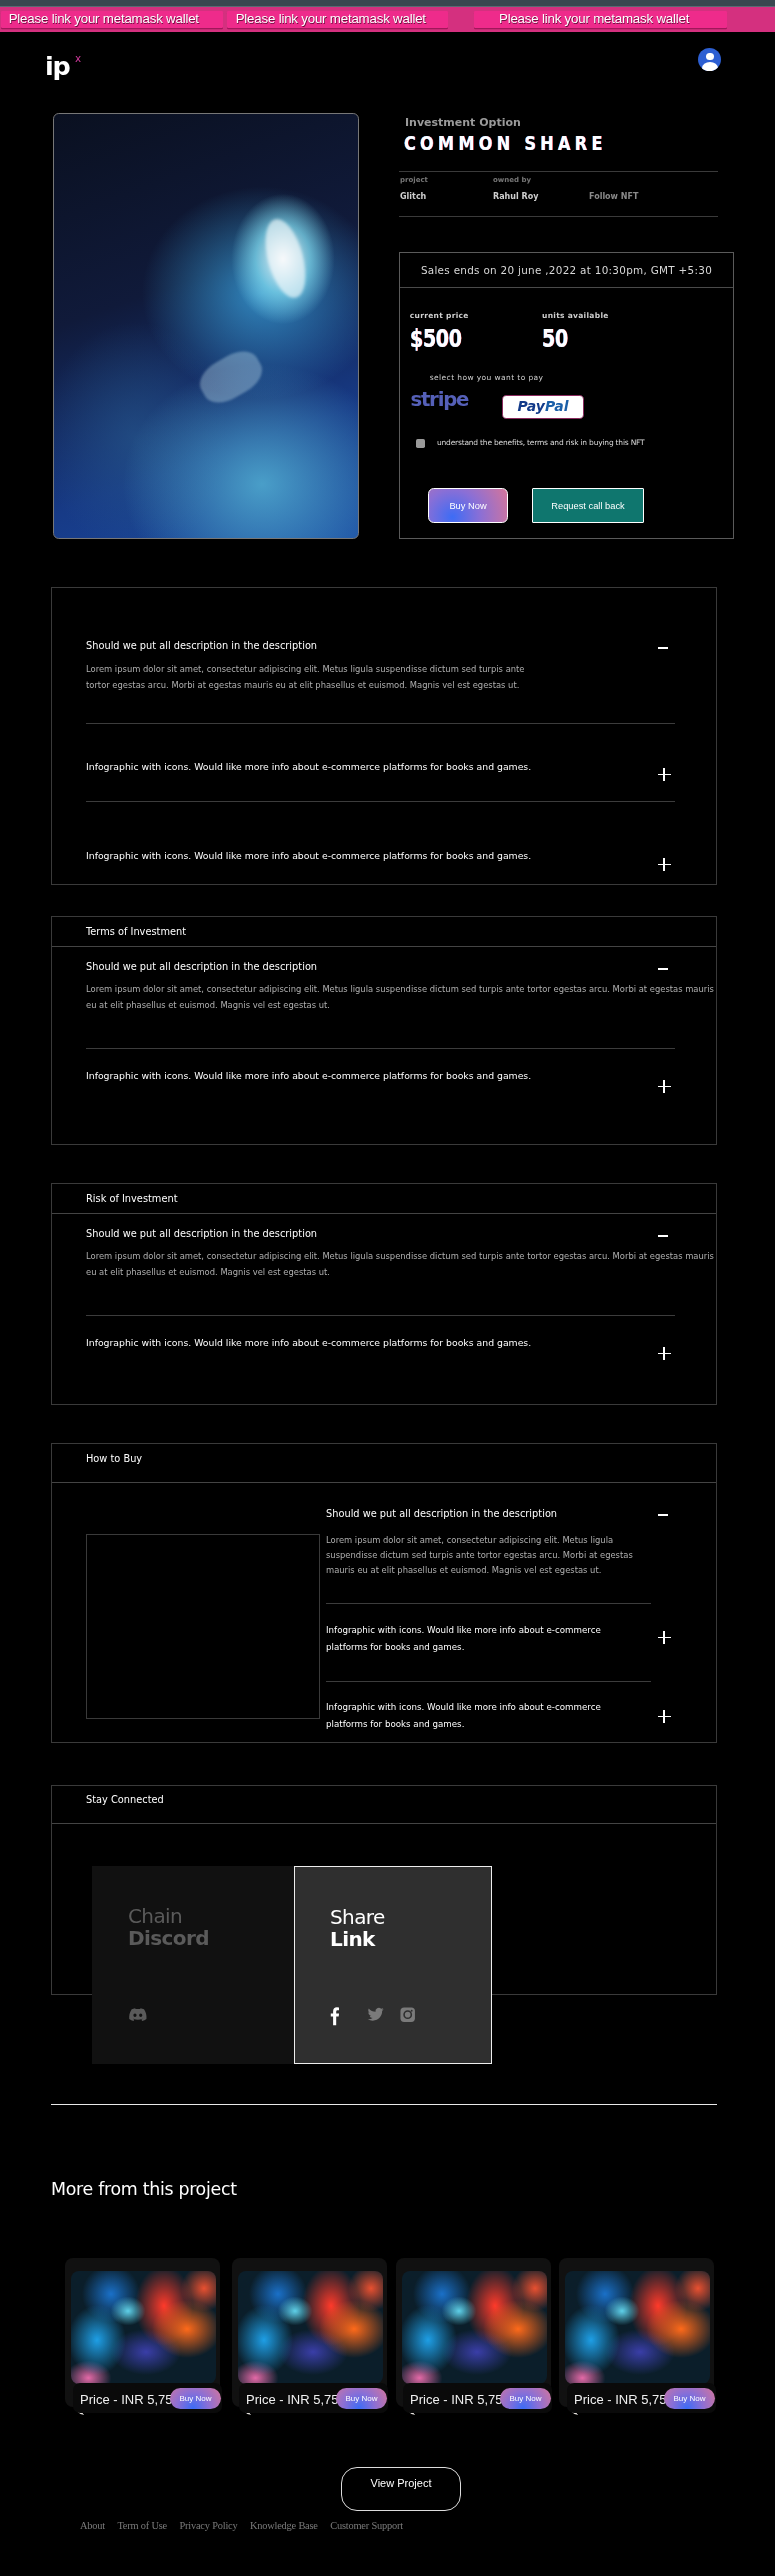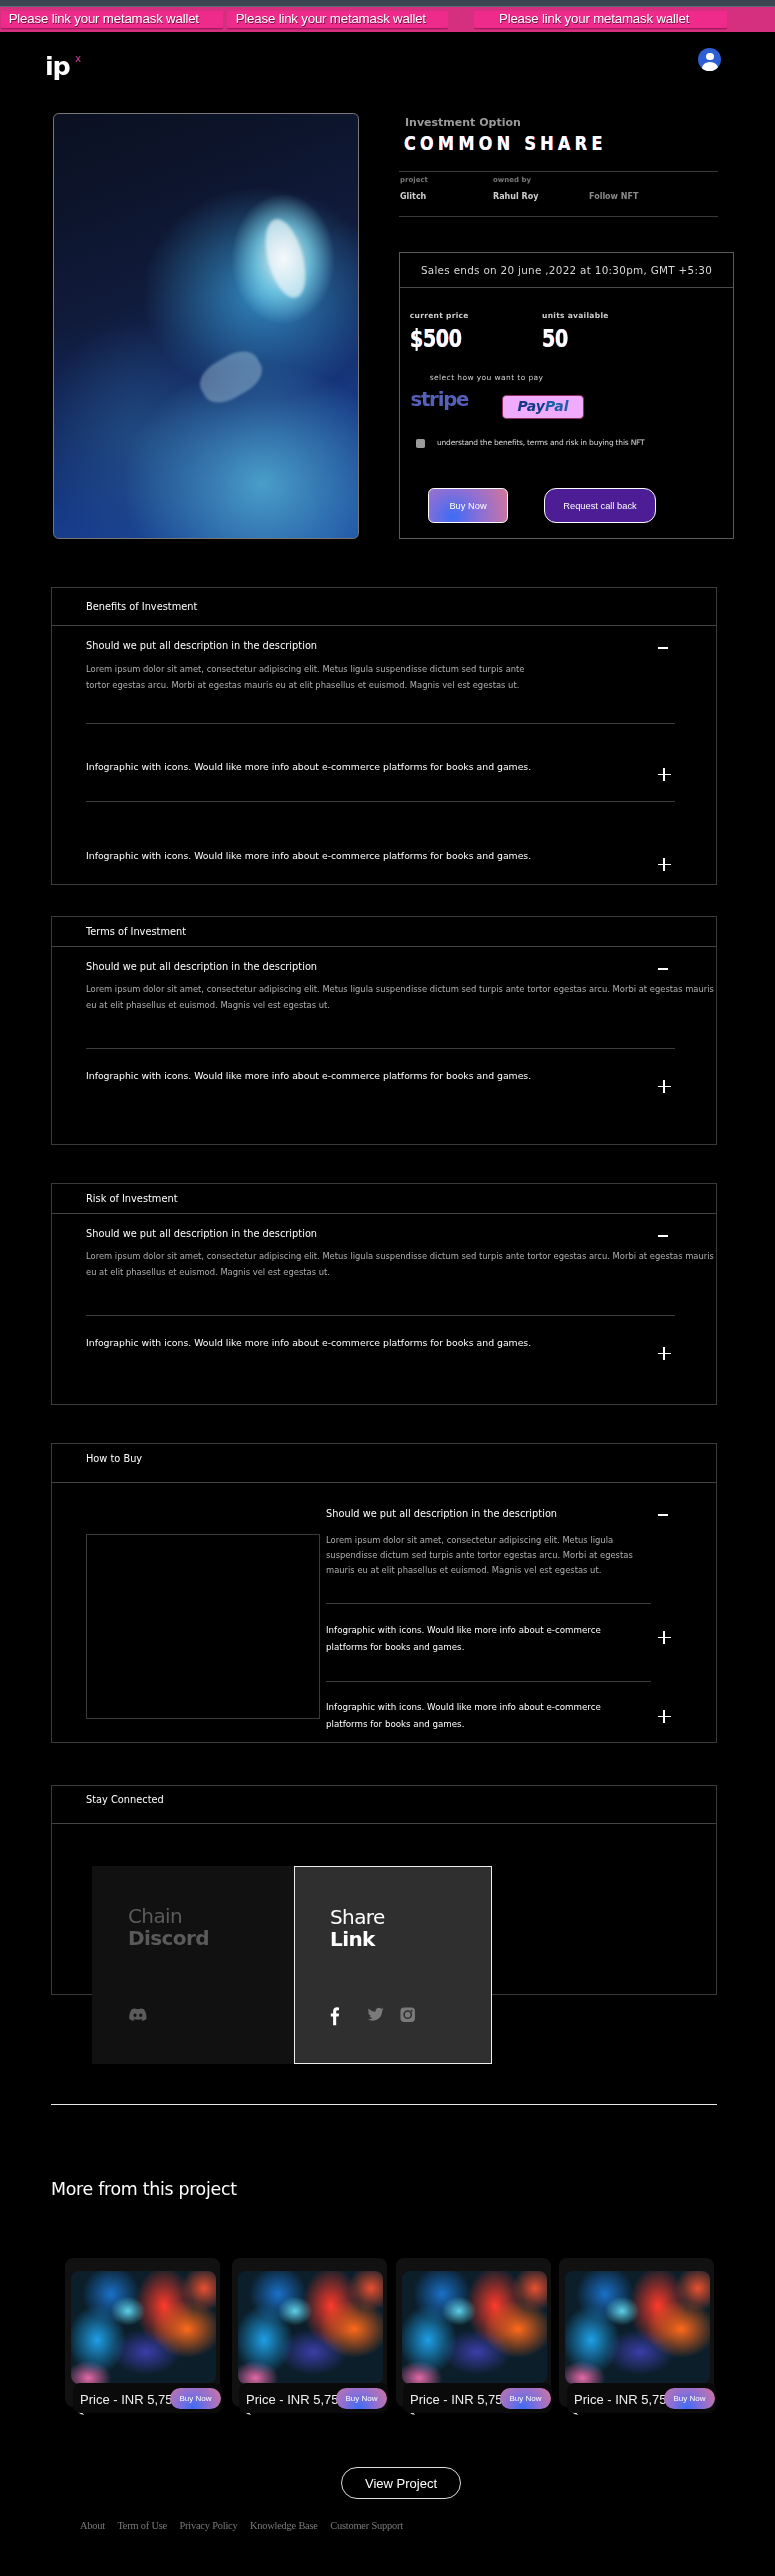--- a/index.html
+++ b/index.html
@@ -39,29 +39,29 @@
   .meta-label { position: absolute; top: 176px; font-size: 7px; color: #777; font-weight: bold; }
   .meta-value { position: absolute; top: 192px; font-size: 8px; color: #cfcfcf; font-weight: bold; }
   .follow-link { position: absolute; left: 589px; top: 192px; font-size: 8px; color: #8a8a8a; font-weight: bold; }
 
   .sale-box { position: absolute; left: 399px; top: 252px; width: 335px; height: 287px; border: 0.6px solid #5a5a5a; }
   .sale-head { height: 35px; border-bottom: 1.2px solid #4a4a4a; text-align: center; line-height: 35px; font-size: 10.4px; color: #d8d8d8; letter-spacing: 0.3px; }
   .price-label { position: absolute; top: 58px; font-size: 7.5px; color: #cfcfcf; font-weight: bold; letter-spacing: 0.3px; }
   .price-value { position: absolute; top: 72px; font-size: 24px; font-weight: bold; color: #fff; letter-spacing: -0.6px; transform: scaleX(0.8); transform-origin: left; text-shadow: -0.6px 0 #5fb0ff, 0.6px 0 #ff4040; }
   .pay-label { position: absolute; left: 9.8px; top: 120px; font-size: 7.5px; color: #cfcfcf; letter-spacing: 0.4px; margin-left: 20px; }
   .stripe-logo { position: absolute; left: 10.4px; top: 135px; font-size: 19.7px; font-weight: bold; color: #5560b8; letter-spacing: -1.2px; font-family: "DejaVu Sans", sans-serif; }
-  .paypal-btn { position: absolute; left: 102px; top: 142px; width: 82px; height: 24px; border: 1.7px solid #8a2a5e; border-radius: 4.6px; background: #f0abfc; text-align: center; line-height: 21px; font-size: 14px; font-weight: bold; font-style: italic; }
+  .paypal-btn { position: absolute; left: 102px; top: 142px; width: 82px; height: 24px; border: 1.7px solid #8a2a5e; border-radius: 4.6px; background: #ffffff; text-align: center; line-height: 21px; font-size: 14px; font-weight: bold; font-style: italic; }
   .paypal-btn .pay { color: #123a8a; }
   .paypal-btn .pal { color: #1b5fa8; }
   .check-row { position: absolute; left: 15.6px; top: 186px; }
   .checkbox { position: absolute; left: 0; top: 0; width: 9.3px; height: 9.3px; border-radius: 1.7px; background: #9a9a9a; }
   .check-label { position: absolute; left: 21.4px; top: -1.2px; white-space: nowrap; font-size: 7.5px; color: #dcdcdc; letter-spacing: -0.2px; }
   .btn-buy { position: absolute; left: 28px; top: 235px; width: 80px; height: 35px; border-radius: 5.8px; border: 0.6px solid #fff; color: #fff; font-family: "Liberation Sans", sans-serif; font-size: 9.3px; text-align: center; line-height: 34px;
     background: radial-gradient(circle at 30% 85%, #3d6cf5 0%, #8a6fd6 45%, #d5759a 100%); }
-  .btn-callback { position: absolute; left: 144px; top: 235px; width: 112px; height: 35px; border-radius: 12px; border: 0.6px solid #fff; color: #fff; background: #4c1d95; font-family: "Liberation Sans", sans-serif; font-size: 9.3px; text-align: center; line-height: 34px; }
+  .btn-callback { position: absolute; left: 132px; top: 235px; width: 112px; height: 35px; border-radius: 1px; border: 0.6px solid #fff; color: #fff; background: #0f766e; font-family: "Liberation Sans", sans-serif; font-size: 9.3px; text-align: center; line-height: 34px; }
 
   
   .panel { position: absolute; left: 51px; width: 666px; border: 0.6px solid #3a3a3a; }
   .panel-head { height: 38px; border-bottom: 1.2px solid #444; padding-left: 34px; line-height: 38px; font-size: 9.8px; color: #fff; }
   .acc-q { position: absolute; left: 34px; font-size: 9.8px; color: #fff; }
   .acc-a { position: absolute; left: 34px; font-size: 8.4px; color: #b0b0b0; line-height: 15.6px; }
   .acc-sep { position: absolute; left: 34px; width: 589px; height: 1.2px; background: #3c3c3c; }
   .acc-minus { position: absolute; left: 606px; width: 9.8px; height: 2.3px; background: #fff; }
   .acc-plus { position: absolute; left: 606px; width: 12.7px; height: 12.7px; }
   .acc-plus::before { content: ""; position: absolute; left: 5.2px; top: 0; width: 1.7px; height: 12.7px; background: #fff; }
@@ -94,21 +94,21 @@
       radial-gradient(ellipse 23px 23px at 133px 17.4px, #e85030, rgba(0,0,0,0) 100%),
       radial-gradient(ellipse 29px 29px at 40px 23px, #1a70c8, rgba(0,0,0,0) 100%),
       #0b1e2a; }
   .nft-avatar { position: absolute; left: 9.8px; top: 135px; width: 19.7px; height: 22px; border-radius: 50%; background: radial-gradient(ellipse 5.8px 8px at 11.6px 15px, #000 90%, rgba(0,0,0,0)), #e8e4e0; overflow: hidden; }
   .nft-name { position: absolute; left: 42px; top: 135px; font-family: "Liberation Sans", sans-serif; font-size: 7.5px; color: #fff; }
   .nft-foot { position: absolute; left: 9.8px; top: 183px; width: 149px; height: 30px; border-radius: 7px; background: #0a0a0a; }
   .nft-price { position: absolute; left: 7px; top: 9.3px; font-family: Liberation Sans, sans-serif; font-size: 13px; color: #f0f0f0; white-space: nowrap; }
   .nft-buy { position: absolute; left: 97px; top: 5.2px; width: 51px; height: 21px; border-radius: 10.4px; color: #fff; font-family: "Liberation Sans", sans-serif; font-size: 8px; text-align: center; line-height: 21px;
     background: radial-gradient(circle at 45% 95%, #3d6cf5 0%, #8a6fd6 45%, #d5759a 100%); }
 
-  .view-project { position: absolute; left: 341px; top: 2467px; width: 120px; height: 32px; border: 0.6px solid #dcdcdc; border-radius: 16px; color: #fff; font-family: "Liberation Sans", sans-serif; font-size: 13px; text-align: center; line-height: 31px; }
+  .view-project { position: absolute; left: 341px; top: 2467px; width: 120px; height: 44px; border: 0.6px solid #dcdcdc; border-radius: 16px; color: #fff; font-family: "Liberation Sans", sans-serif; font-size: 11px; text-align: center; line-height: 31px; }
   .footer-links { position: absolute; left: 80px; top: 2520px; font-family: "Liberation Serif", serif; font-size: 10.4px; color: #7a7a7a; white-space: nowrap; }
   .footer-links span { margin-right: 9.8px; letter-spacing: -0.2px; }
 </style>
 </head>
 <body>
 
 <div class="chrome-bar"></div>
 <div class="alert-band">
   <div class="alert-pill p1">Please link your metamask wallet</div>
   <div class="alert-pill p2">Please link your metamask wallet</div>
@@ -150,21 +150,20 @@
   </div>
   <div class="check-row">
     <div class="checkbox"></div>
     <div class="check-label">understand the benefits, terms and risk in buying this NFT</div>
   </div>
   <div class="btn-buy">Buy Now</div>
   <div class="btn-callback">Request call back</div>
 </div>
 
 <div class="panel" style="top:587px; height:298px;">
-  <div class="panel-head">Benefits of Investment</div>
   <div class="acc-q" style="top:52px;">Should we put all description in the description</div>
   <div class="acc-minus" style="top:59px;"></div>
   <div class="acc-a" style="top:74px; width:457px;">Lorem ipsum dolor sit amet, consectetur adipiscing elit. Metus ligula suspendisse dictum sed turpis ante tortor egestas arcu. Morbi at egestas mauris eu at elit phasellus et euismod. Magnis vel est egestas ut.</div>
   <div class="acc-sep" style="top:135px;"></div>
   <div class="acc-item-text" style="top:171px; width:457px;">Infographic with icons. Would like more info about e-commerce platforms for books and games.</div>
   <div class="acc-plus" style="top:180px;"></div>
   <div class="acc-sep" style="top:213px;"></div>
   <div class="acc-item-text" style="top:260px; width:457px;">Infographic with icons. Would like more info about e-commerce platforms for books and games.</div>
   <div class="acc-plus" style="top:270px;"></div>
 </div>

